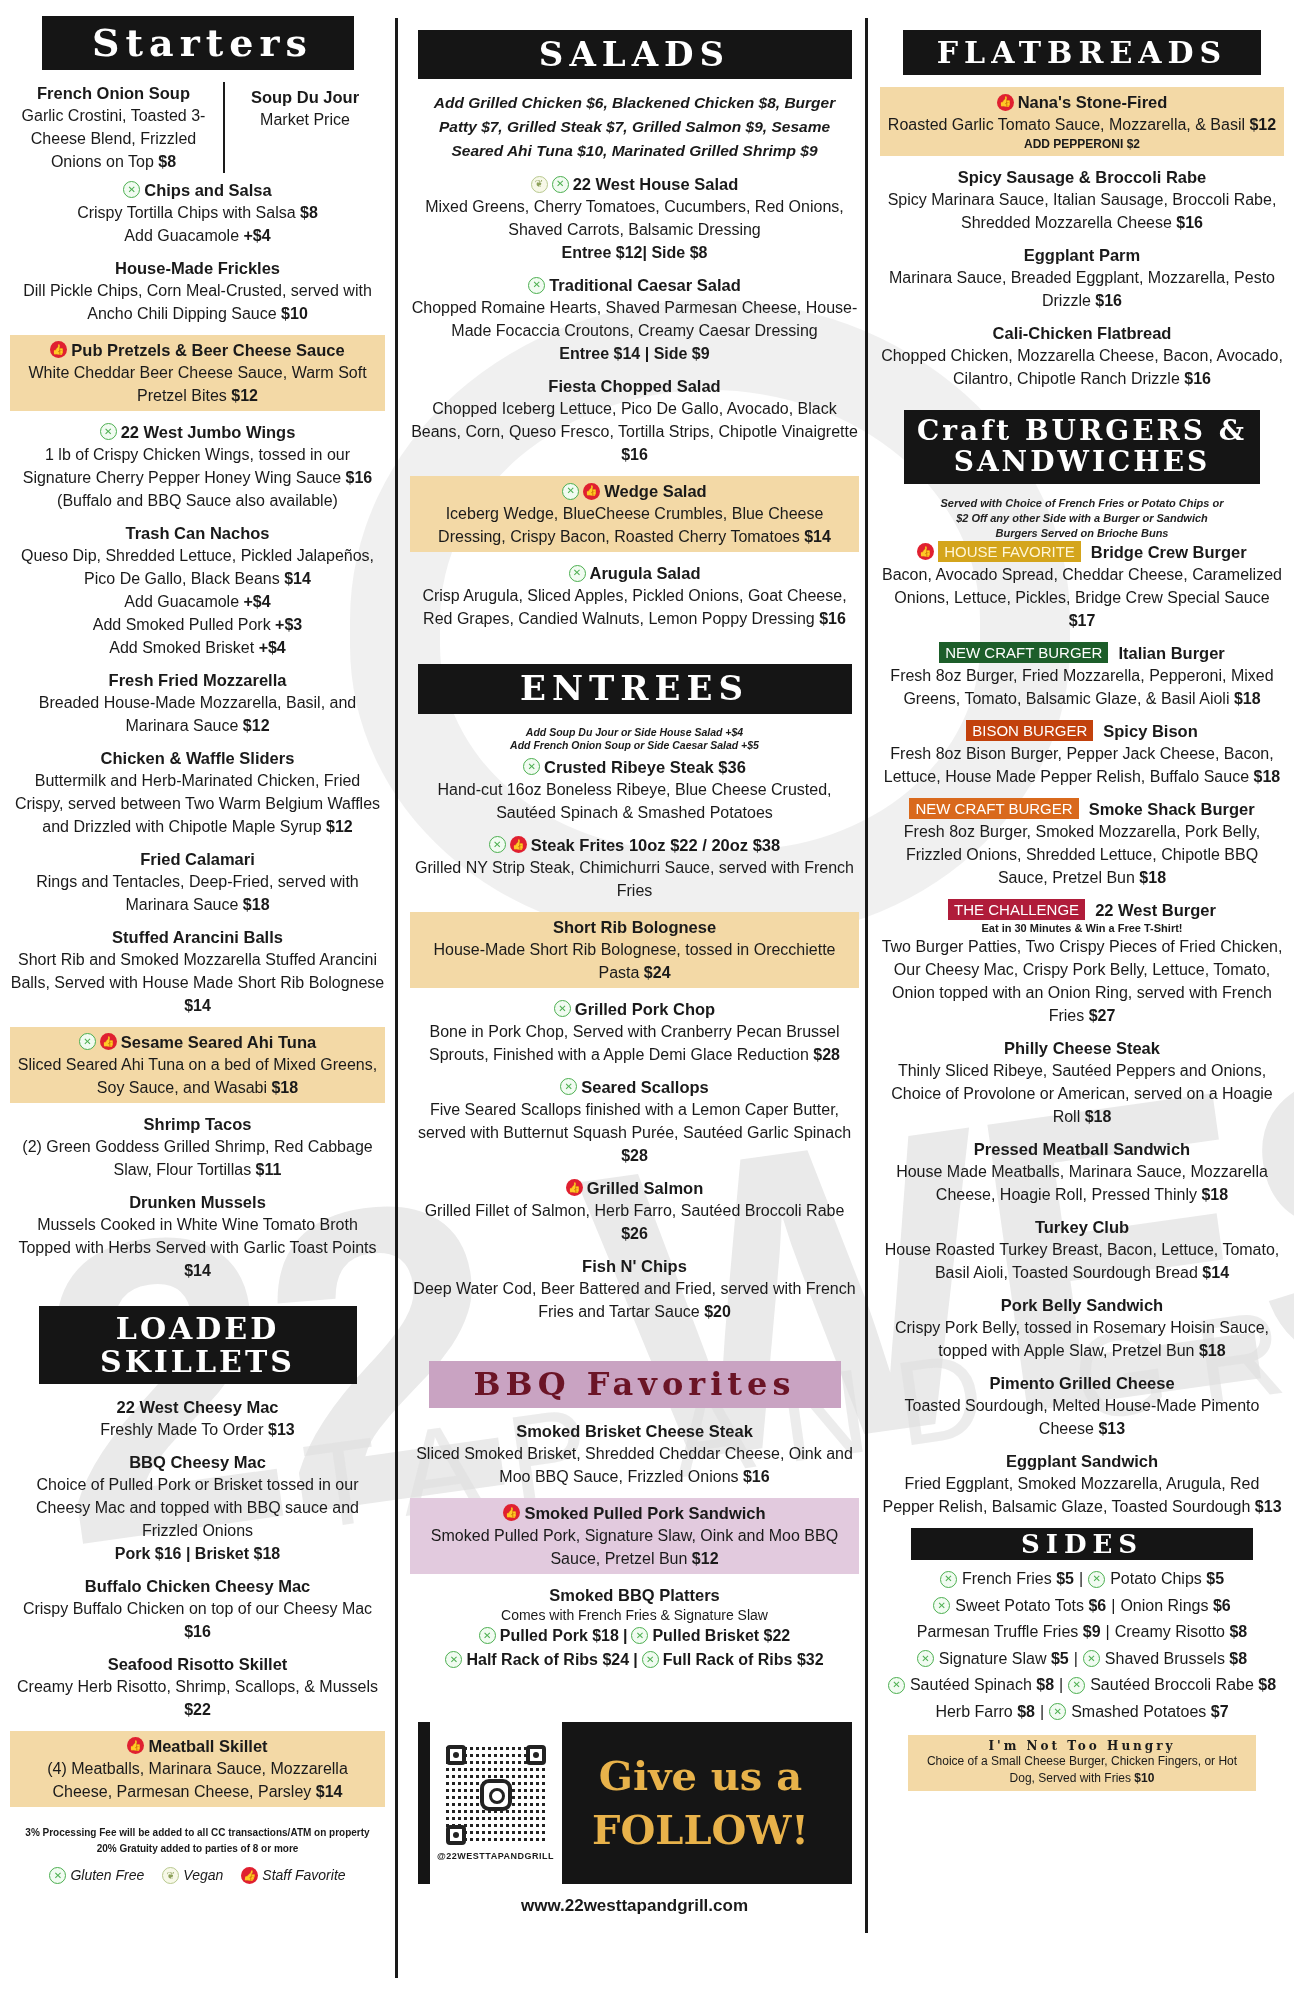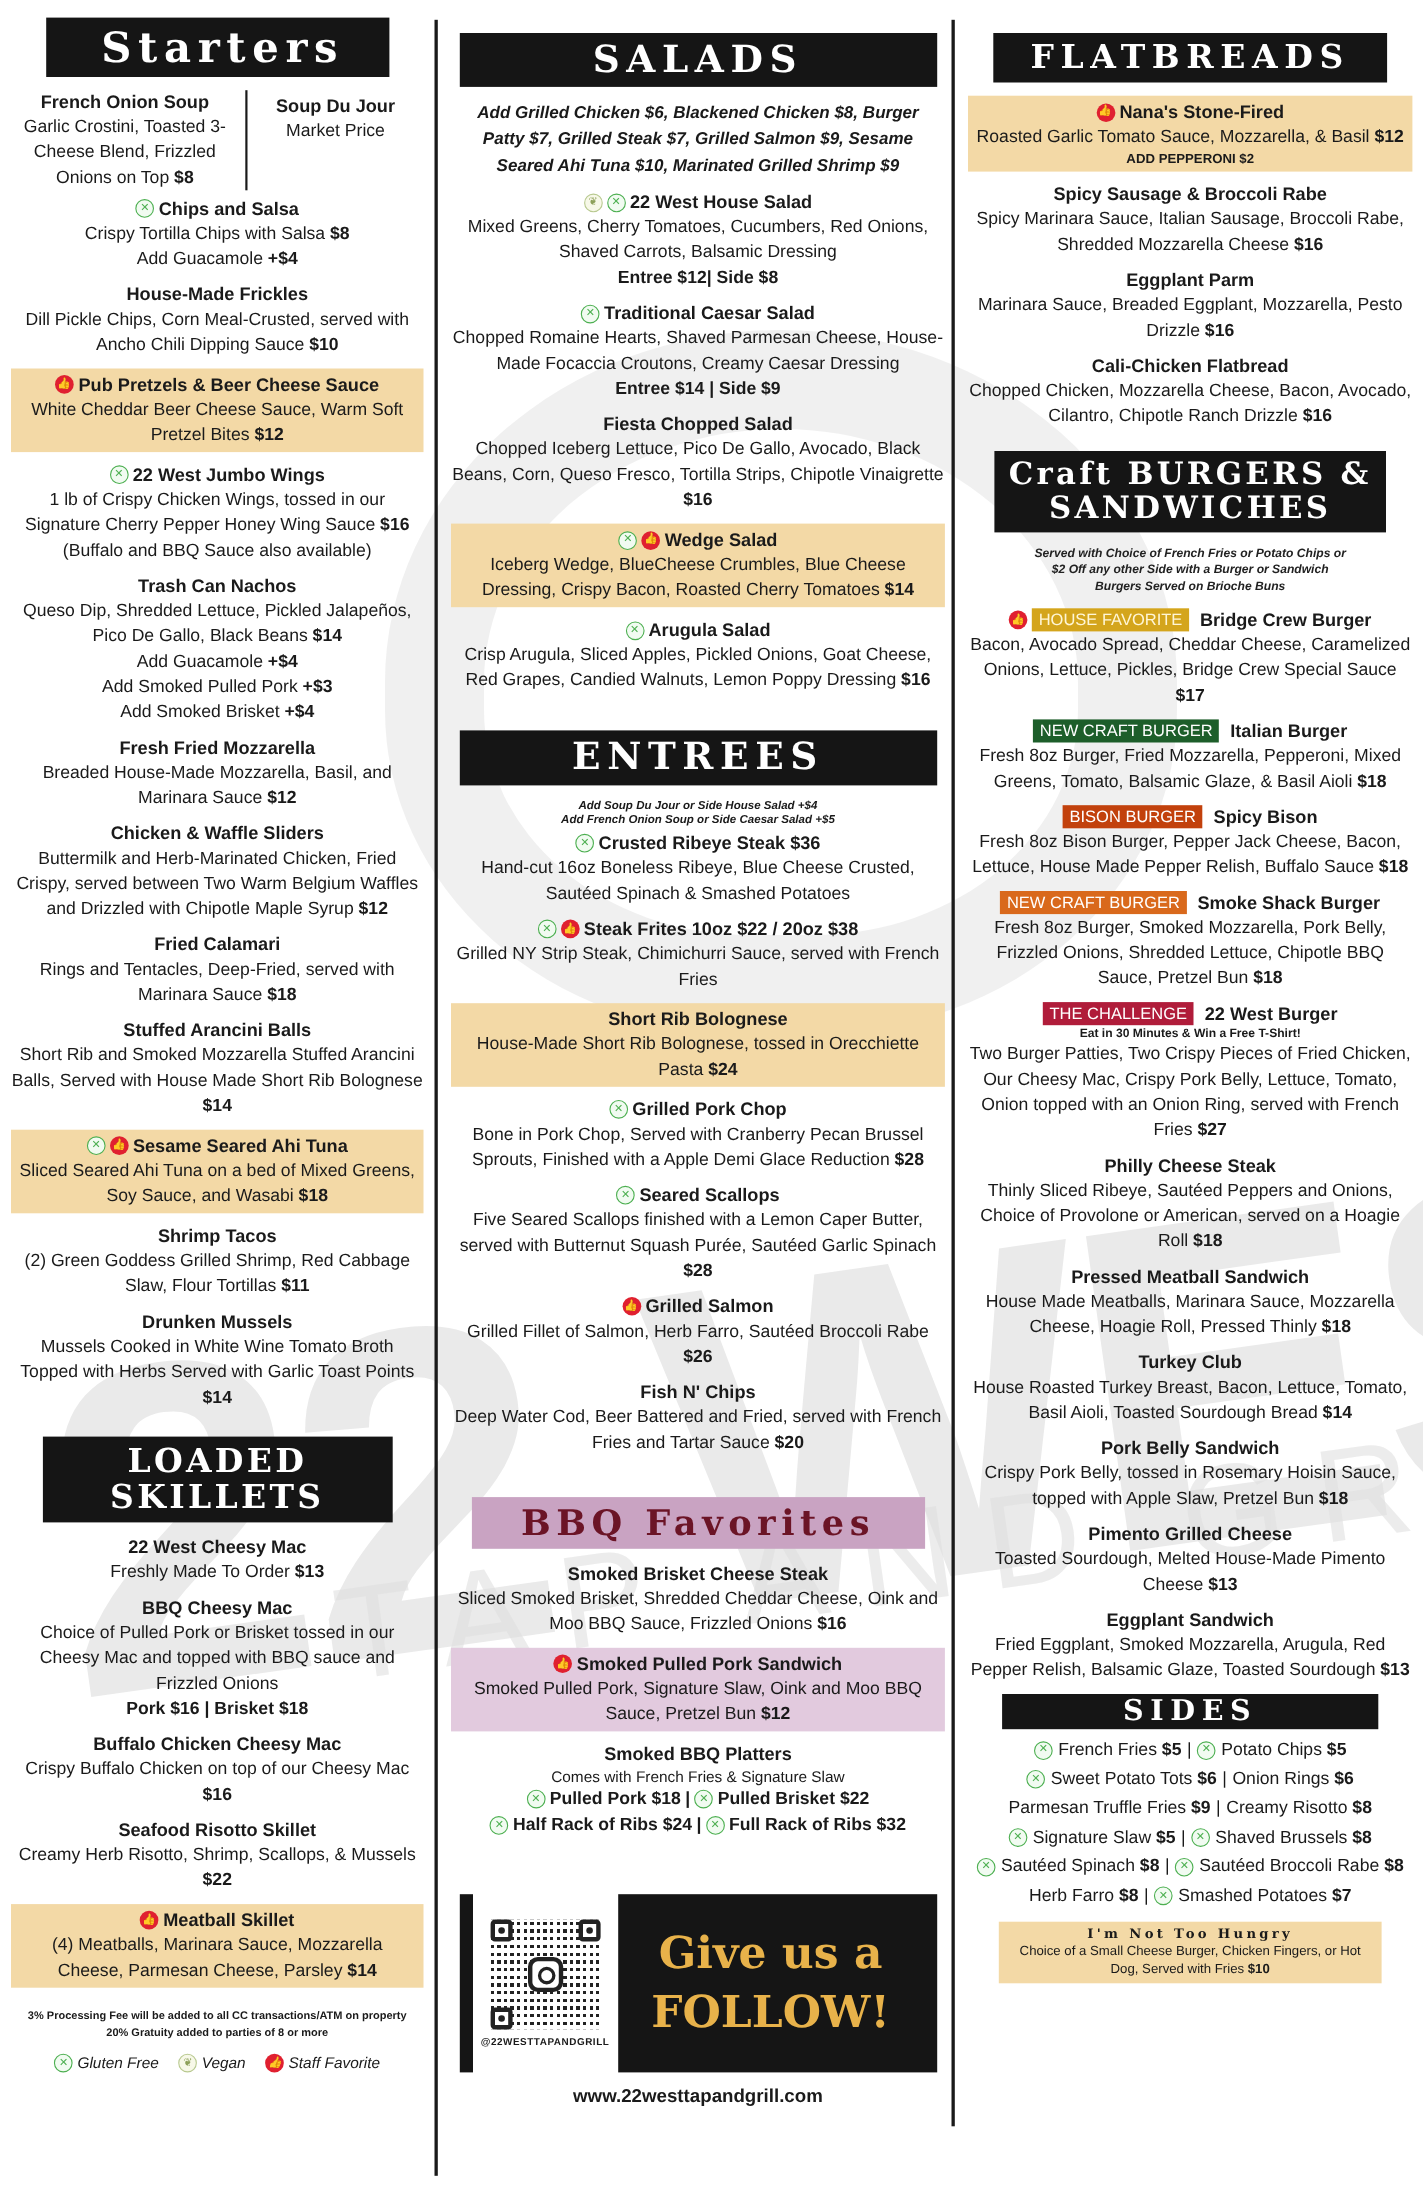--- a/index.html
+++ b/index.html
@@ -34,21 +34,21 @@
   .price { font-weight: 700; }
   .hl { background: #f3d9a6; padding: 4px 6px; }
   .hl-purple { background: #e2cade; padding: 4px 6px; }
 
   .soups { display: flex; width: 100%; margin-bottom: 6px; }
   .soups .left { width: 215px; border-right: 2px solid #1a1a1a; padding-right: 6px; }
   .soups .right { flex: 1; padding-top: 4px; }
 
   .addons { font-style: italic; font-weight: 700; font-size: 15.5px; line-height: 24px; margin-bottom: 10px; padding: 0 4px; }
   .addons-small { font-style: italic; font-weight: 700; font-size: 10.5px; line-height: 13px; margin-bottom: 4px; }
-  .burger-note { font-style: italic; font-weight: 700; font-size: 11px; line-height: 15px; margin-bottom: 12px; color: #222; }
+  .burger-note { font-style: italic; font-weight: 700; font-size: 11px; line-height: 15px; margin-bottom: 0; color: #222; }
 
   .ico { display: inline-flex; width: 17px; height: 17px; border-radius: 50%; align-items: center; justify-content: center; font-size: 10px; font-weight: 700; flex-shrink: 0; }
   .ico-gf { border: 1.5px solid #4caf50; color: #4caf50; background: #f1fbf1; }
   .ico-vegan { border: 1.5px solid #b8c98f; color: #8da05a; background: #f7f8e8; }
   .ico-fav { background: #e02030; color: #fff; }
 
   .badge { display: inline-block; font-size: 15px; font-weight: 400; padding: 1px 6px; color: #fff; margin-right: 6px; line-height: 19px; }
   .challenge-note { font-weight: 700; font-size: 11px; line-height: 14px; }
 
   .sides-list { font-size: 16px; line-height: 26.5px; width: 100%; }

